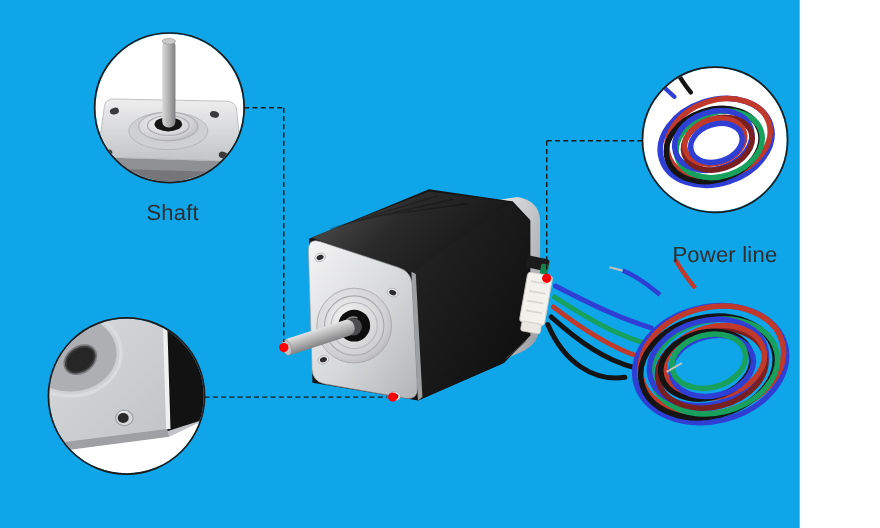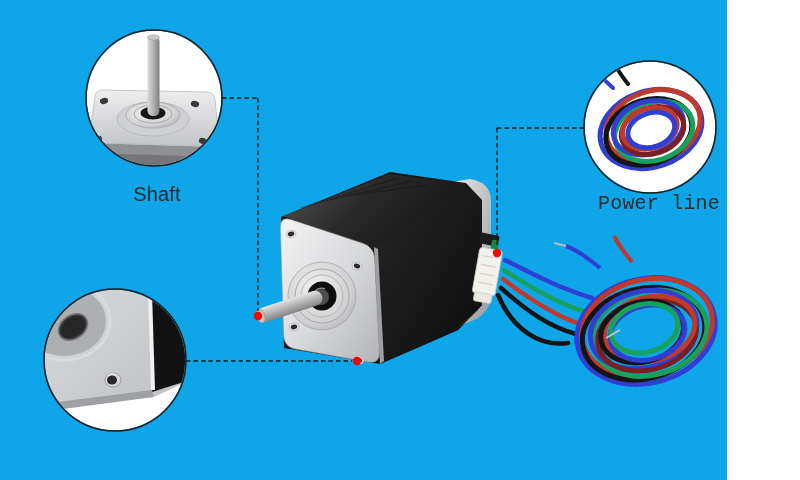--- a/index.html
+++ b/index.html
@@ -14,21 +14,21 @@
   .callout-label{
     position:absolute;
     color:#2d2d2d;
     font-size:20px;
     line-height:24px;
     text-align:center;
     letter-spacing:0.2px;
     user-select:none;
   }
   .label-shaft{left:97px;top:182px;width:120px;}
-  .label-power{left:589px;top:192px;width:140px;font-family:Liberation Mono, monospace;}
+  .label-power{left:589px;top:220px;width:140px;}
   .label-mounting{left:26px;top:443px;width:180px;}
 </style>
 </head>
 <body>
 
 <div class="canvas">
 
   <svg class="art" width="800" height="480" viewBox="0 0 800 480">
     <defs>
       <linearGradient id="gmPlate" x1="0" y1="0" x2="1" y2="1">

